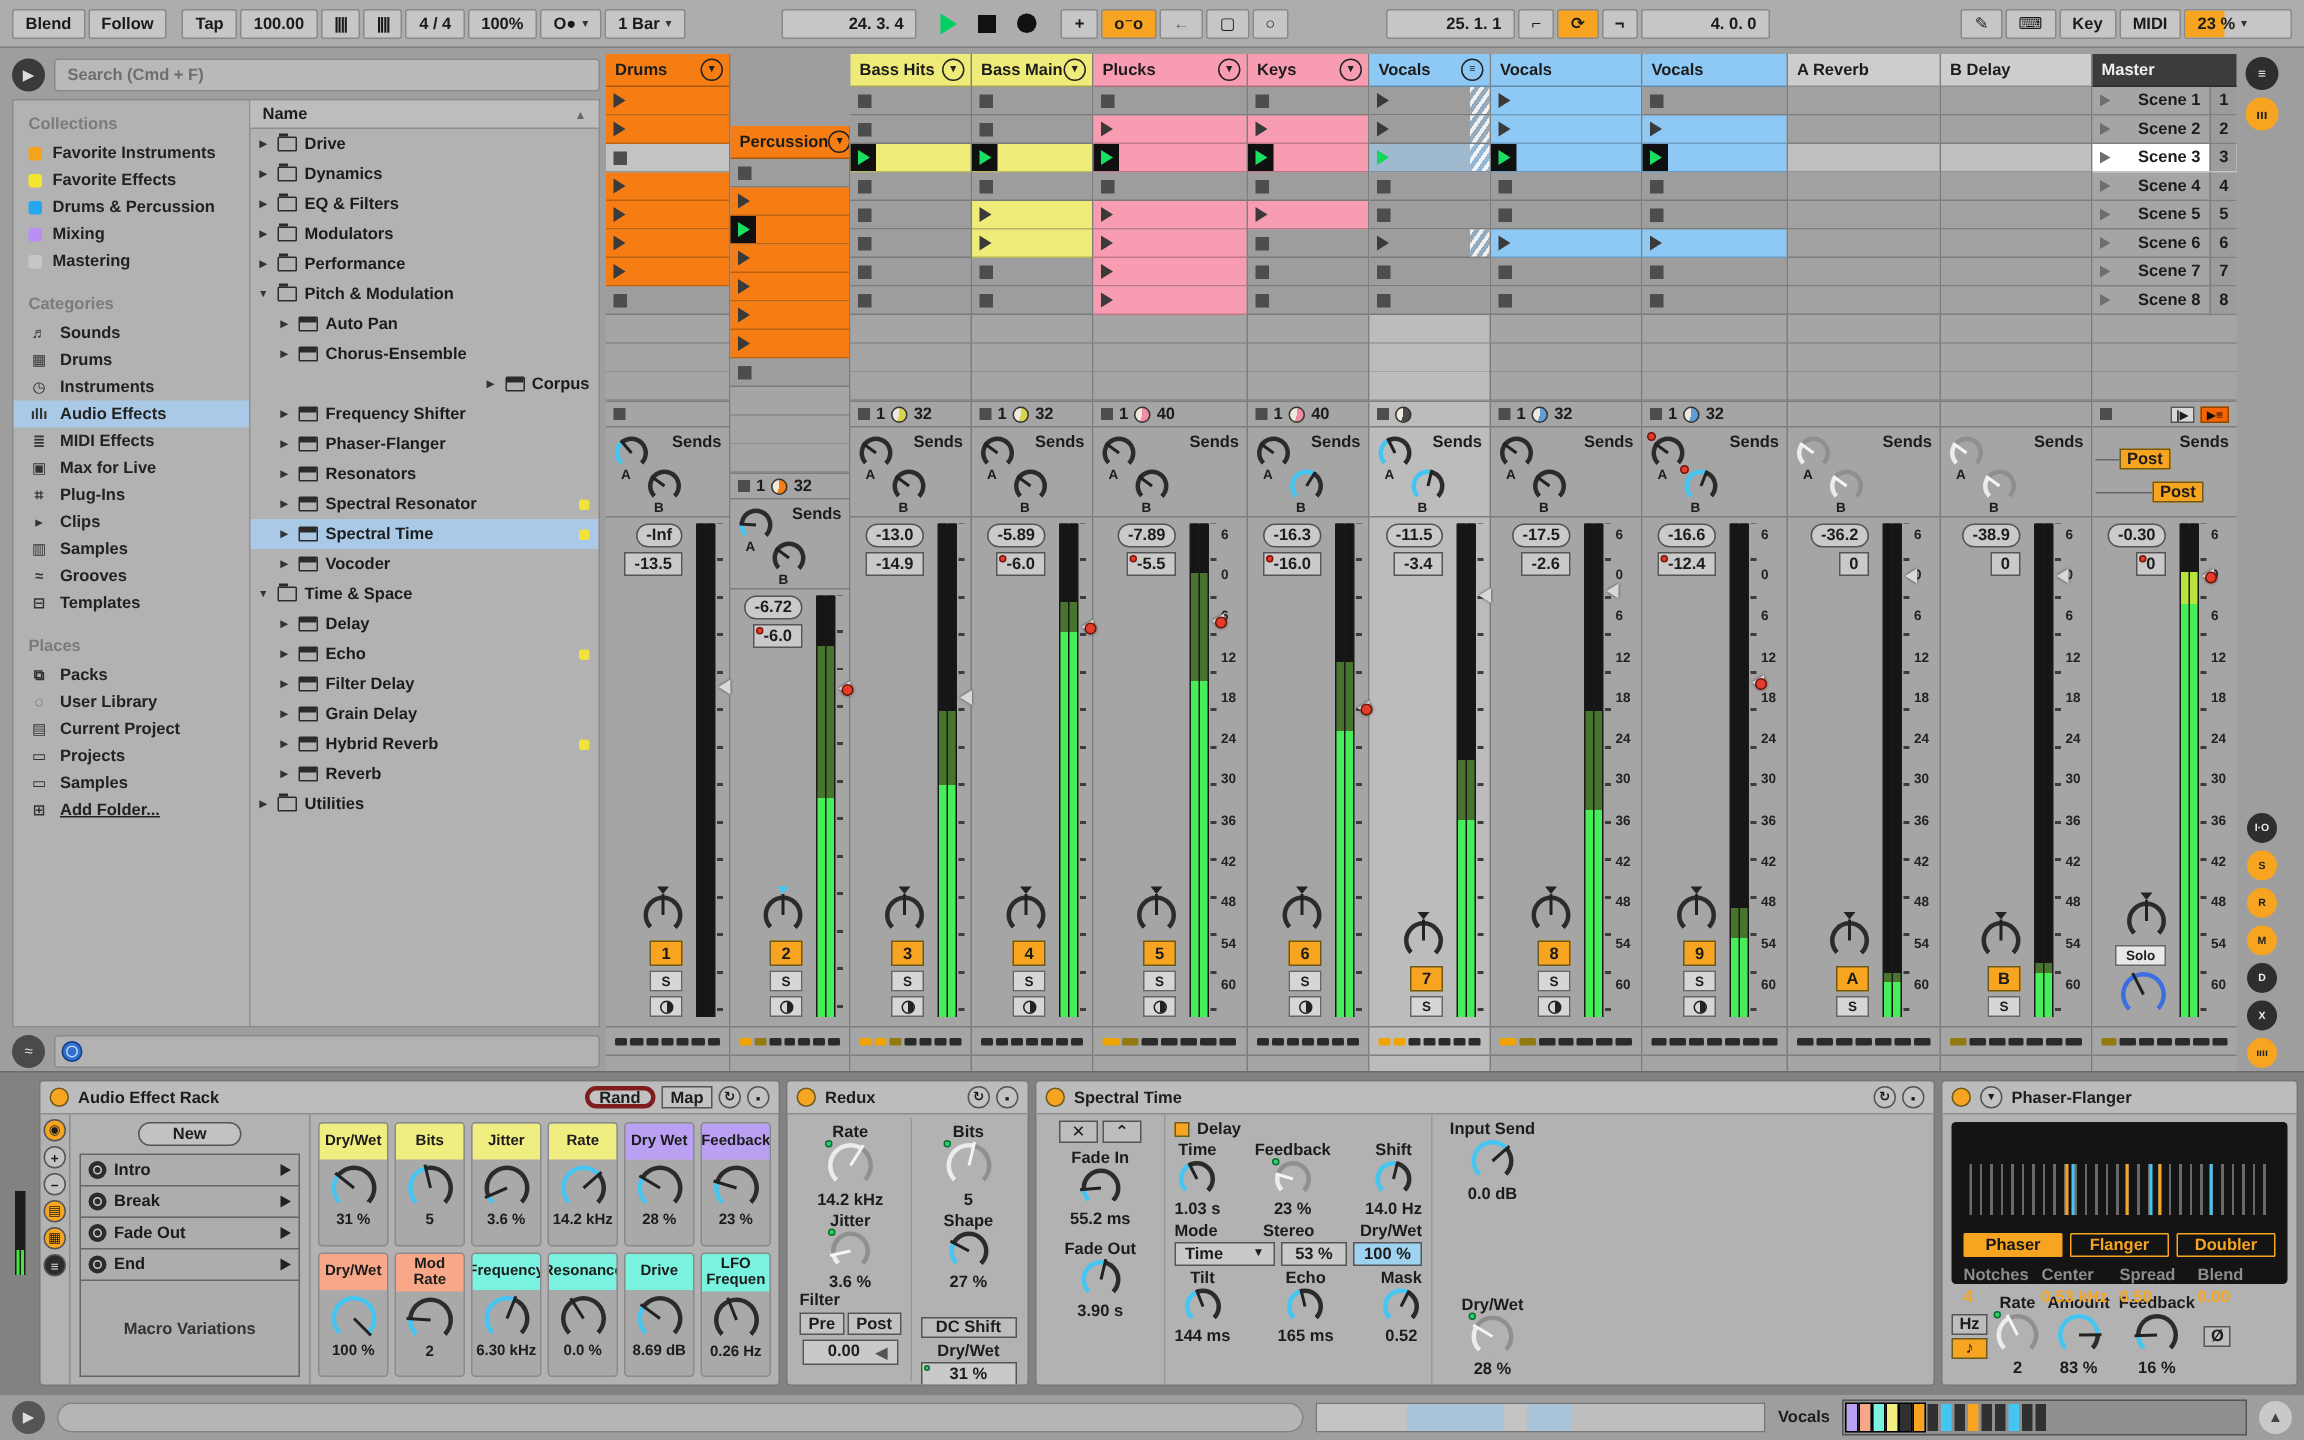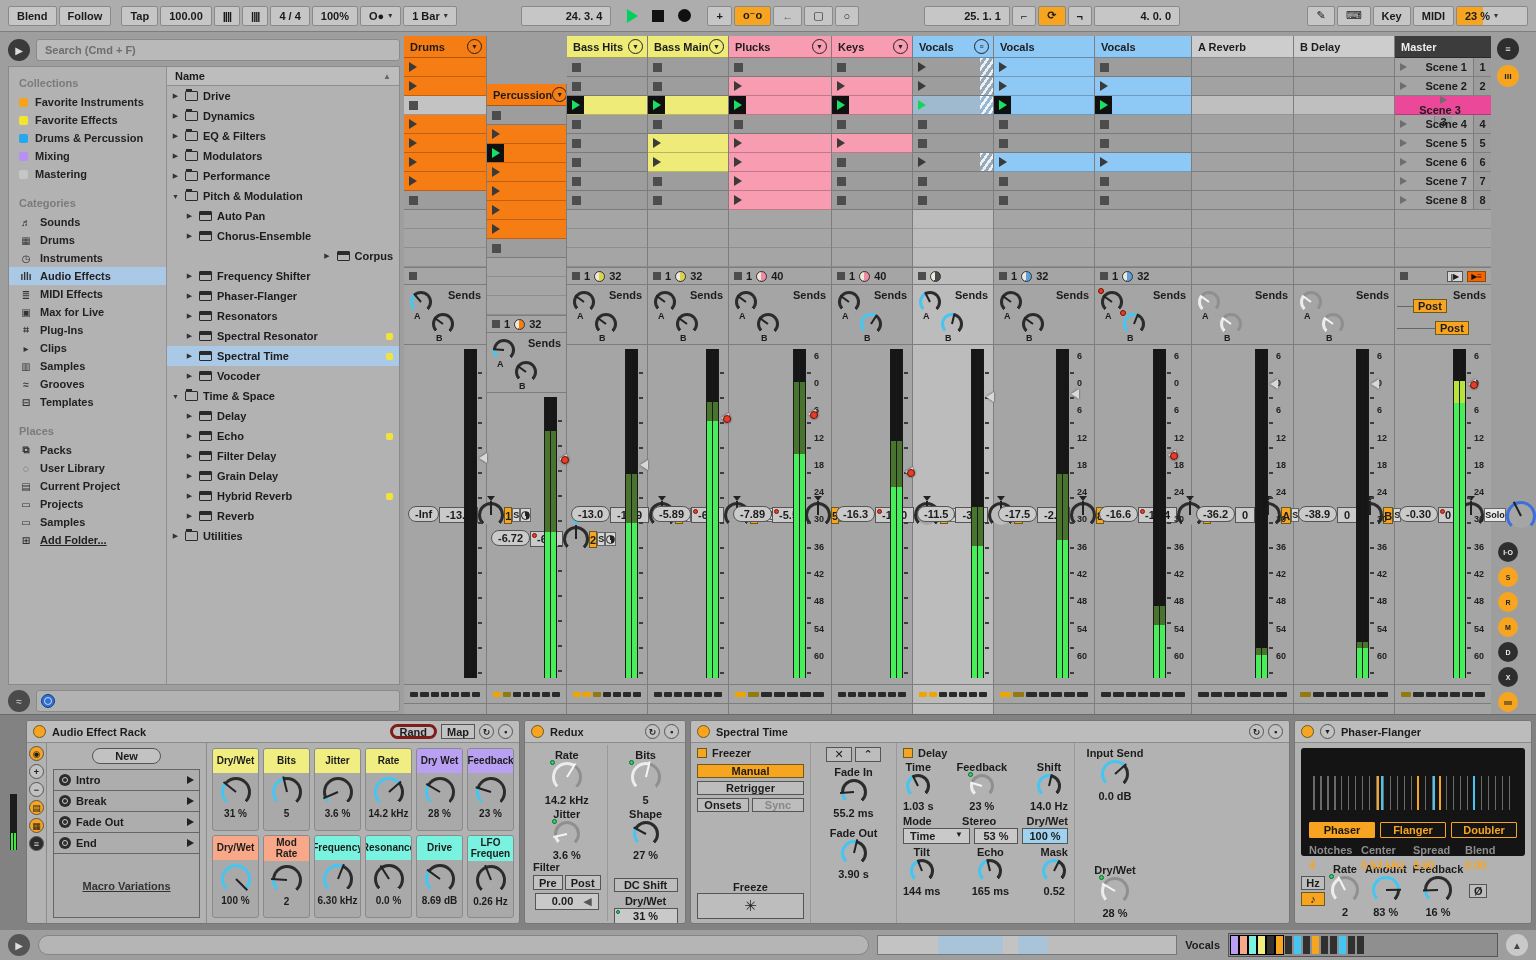--- a/index.html
+++ b/index.html
@@ -71,21 +71,21 @@
   .filler{height:57px;background:repeating-linear-gradient(to bottom,transparent 0 18px,rgba(0,0,0,.14) 18px 19px);}
   .status-row{height:18px;border-top:1px solid #7d7d7d;border-bottom:1px solid #7d7d7d;display:flex;align-items:center;gap:4px;padding:0 5px;font-weight:700;}
   .status-row .sq{width:8px;height:8px;background:#4d4d4d;}
   .pie{width:11px;height:11px;border-radius:50%;border:1px solid #333;}
   .sends{height:60px;position:relative;border-bottom:1px solid #7d7d7d;}
   .sends .lab{position:absolute;right:5px;top:4px;font-weight:700;}
   .sends .ka{position:absolute;left:6px;top:6px;}
   .sends .kb{position:absolute;left:28px;top:28px;}
   .klab{position:absolute;font-weight:700;font-size:9px;}
   .mixer{flex:1;position:relative;display:flex;}
-  .mx-left{flex:1;display:flex;flex-direction:row;align-items:center;padding:4px 9px 6px 4px;min-width:0;}
+  .mx-left{flex:1;display:flex;flex-direction:column;align-items:flex-end;padding:4px 9px 6px 4px;min-width:0;}
   .oval{background:#cacaca;border:1px solid #555;border-radius:9px;padding:1px 6px;font-weight:700;white-space:nowrap;}
   .volbox{background:#cacaca;border:1px solid #555;padding:1px 6px;font-weight:700;margin-top:3px;position:relative;white-space:nowrap;}
   .volbox .adot, .adot2{position:absolute;left:1px;top:1px;width:5px;height:5px;border-radius:50%;background:#e33e2b;border:1px solid #7e1408;}
   .mx-spacer{flex:1;}
   .numbtn{width:22px;height:17px;background:#f7a521;border:1px solid #6b5a1e;display:flex;align-items:center;justify-content:center;font-weight:700;margin-top:4px;}
   .smbtn{width:22px;height:14px;background:#d6d6d6;border:1px solid #666;display:flex;align-items:center;justify-content:center;font-weight:700;font-size:9px;margin-top:3px;}
   .armglyph{width:9px;height:9px;border-radius:50%;background:conic-gradient(#222 0 50%,transparent 50% 100%);border:1.5px solid #222;}
   .meterzone{flex:0 0 auto;position:relative;display:flex;padding:4px 0 6px 0;}
   .meter{width:13px;background:#191919;display:flex;gap:1px;padding:0 1px;}
   .meter .ch{flex:1;}
@@ -139,21 +139,21 @@
   .rack-strip{width:20px;border-right:1px solid #8b8b8b;display:flex;flex-direction:column;align-items:center;padding-top:3px;gap:3px;}
   .rs-ic{width:15px;height:15px;border-radius:50%;display:flex;align-items:center;justify-content:center;font-size:9px;font-weight:700;background:#c2c2c2;border:1px solid #555;}
   .rs-ic.org{background:#f7a521;}
   .rs-ic.blk{background:#2c2c2c;color:#ddd;}
   .chains{width:160px;border-right:1px solid #8b8b8b;padding:5px 6px;display:flex;flex-direction:column;}
   .newbtn{align-self:center;border:1px solid #555;border-radius:9px;background:#c2c2c2;font-weight:700;padding:1px 22px;margin-bottom:6px;}
   .chainrow{border:1px solid #666;background:#adadad;height:22px;display:flex;align-items:center;gap:5px;padding:0 5px;font-weight:700;margin-top:-1px;}
   .camic{width:12px;height:12px;border-radius:50%;background:#2c2c2c;position:relative;flex:0 0 auto;}
   .camic:before{content:"";position:absolute;inset:3px;border:1.5px solid #ccc;border-radius:50%;}
   .chainrow .rt{margin-left:auto;width:0;height:0;border-left:7px solid #222;border-top:4.5px solid transparent;border-bottom:4.5px solid transparent;}
-  .mv-label{flex:1;display:flex;align-items:center;justify-content:center;font-weight:700;color:#333;border:1px solid #666;border-top:none;background:#adadad;text-decoration:underline;}
+  .mv-label{flex:1;display:flex;align-items:center;justify-content:center;font-weight:700;color:#333;border:1px solid #666;border-top:none;background:#adadad;}
   .macros{flex:1;display:grid;grid-template-columns:repeat(6,1fr);grid-template-rows:1fr 1fr;gap:4px;padding:5px;}
   .macro{border:1px solid #8a8a8a;border-radius:3px;background:#a9a9a9;display:flex;flex-direction:column;align-items:center;overflow:hidden;}
   .macro .mlab{width:100%;text-align:center;font-weight:700;font-size:10px;line-height:1.05;padding:2px 1px;min-height:24px;display:flex;align-items:center;justify-content:center;}
   .macro .mval{font-weight:700;font-size:10px;margin:1px 0 2px 0;}
   .macro .knob{margin-top:4px;}
   
   .pcol{display:flex;flex-direction:column;align-items:center;padding:4px 6px;}
   .plab{font-weight:700;margin-bottom:1px;}
   .pval{font-weight:700;margin-top:2px;}
   .valbox{background:#c9c9c9;border:1px solid #555;padding:1px 6px;font-weight:700;position:relative;}
@@ -1515,21 +1515,21 @@
           <div class="scene-row">
             <span class="stri"></span>
             <span class="snm">Scene 1</span>
             <span class="sno">1</span>
           </div>
           <div class="scene-row">
             <span class="stri"></span>
             <span class="snm">Scene 2</span>
             <span class="sno">2</span>
           </div>
-          <div class="scene-row" style="background: #ec4899; flex-direction: column;">
+          <div class="scene-row" style="background: #ffffff;">
             <span class="stri"></span>
             <span class="snm">Scene 3</span>
             <span class="sno">3</span>
           </div>
           <div class="scene-row">
             <span class="stri"></span>
             <span class="snm">Scene 4</span>
             <span class="sno">4</span>
           </div>
           <div class="scene-row">
@@ -1861,35 +1861,20 @@
     <div class="device" style="flex:1">
       <div class="dev-title">
         <div class="ondot"></div>
         <span>Spectral Time</span>
         <div class="right">
             <div class="tinyc">↻</div>
             <div class="tinyc">▪</div>
           </div>
       </div>
       <div class="dev-body">
-        <div class="pcol" style="width:120px;align-items:stretch;border-right:1px solid #999">
-          <div style="display:flex;align-items:center;gap:5px;font-weight:700">
-              <span style="width:10px;height:10px;background:#f7a521;border:1px solid #6b5a1e"></span>
-              <span>Freezer</span>
-            </div>
-          <div class="obtn" style="margin-top:5px">Manual</div>
-          <div class="gbtn" style="margin-top:3px">Retrigger</div>
-          <div style="display:flex;gap:3px;margin-top:3px">
-            <div class="gbtn" style="flex:1">Onsets</div>
-            <div class="gbtn" style="flex:1;color:#888">Sync</div>
-          </div>
-          <div style="flex:1"></div>
-          <div style="text-align:center;font-weight:700">Freeze</div>
-          <div class="gbtn" style="height:26px;font-size:15px;line-height:24px">✳</div>
-        </div>
         <div class="pcol" style="width:86px;border-right:1px solid #999">
           <div style="display:flex;gap:3px;align-self:center">
             <div class="gbtn" style="width:26px">✕</div>
             <div class="gbtn" style="width:26px">⌃</div>
           </div>
           <div class="plab" style="margin-top:4px">Fade In</div>
           <div class="knob" style="width: 26px; height: 26px; --a: 11.25%; --ac: #45c6f2; --hole: #b2b2b2;">
               <div class="ring"></div>
               <div class="hole"></div>
               <div class="needle" style="transform: rotate(-274.5deg);"></div>

